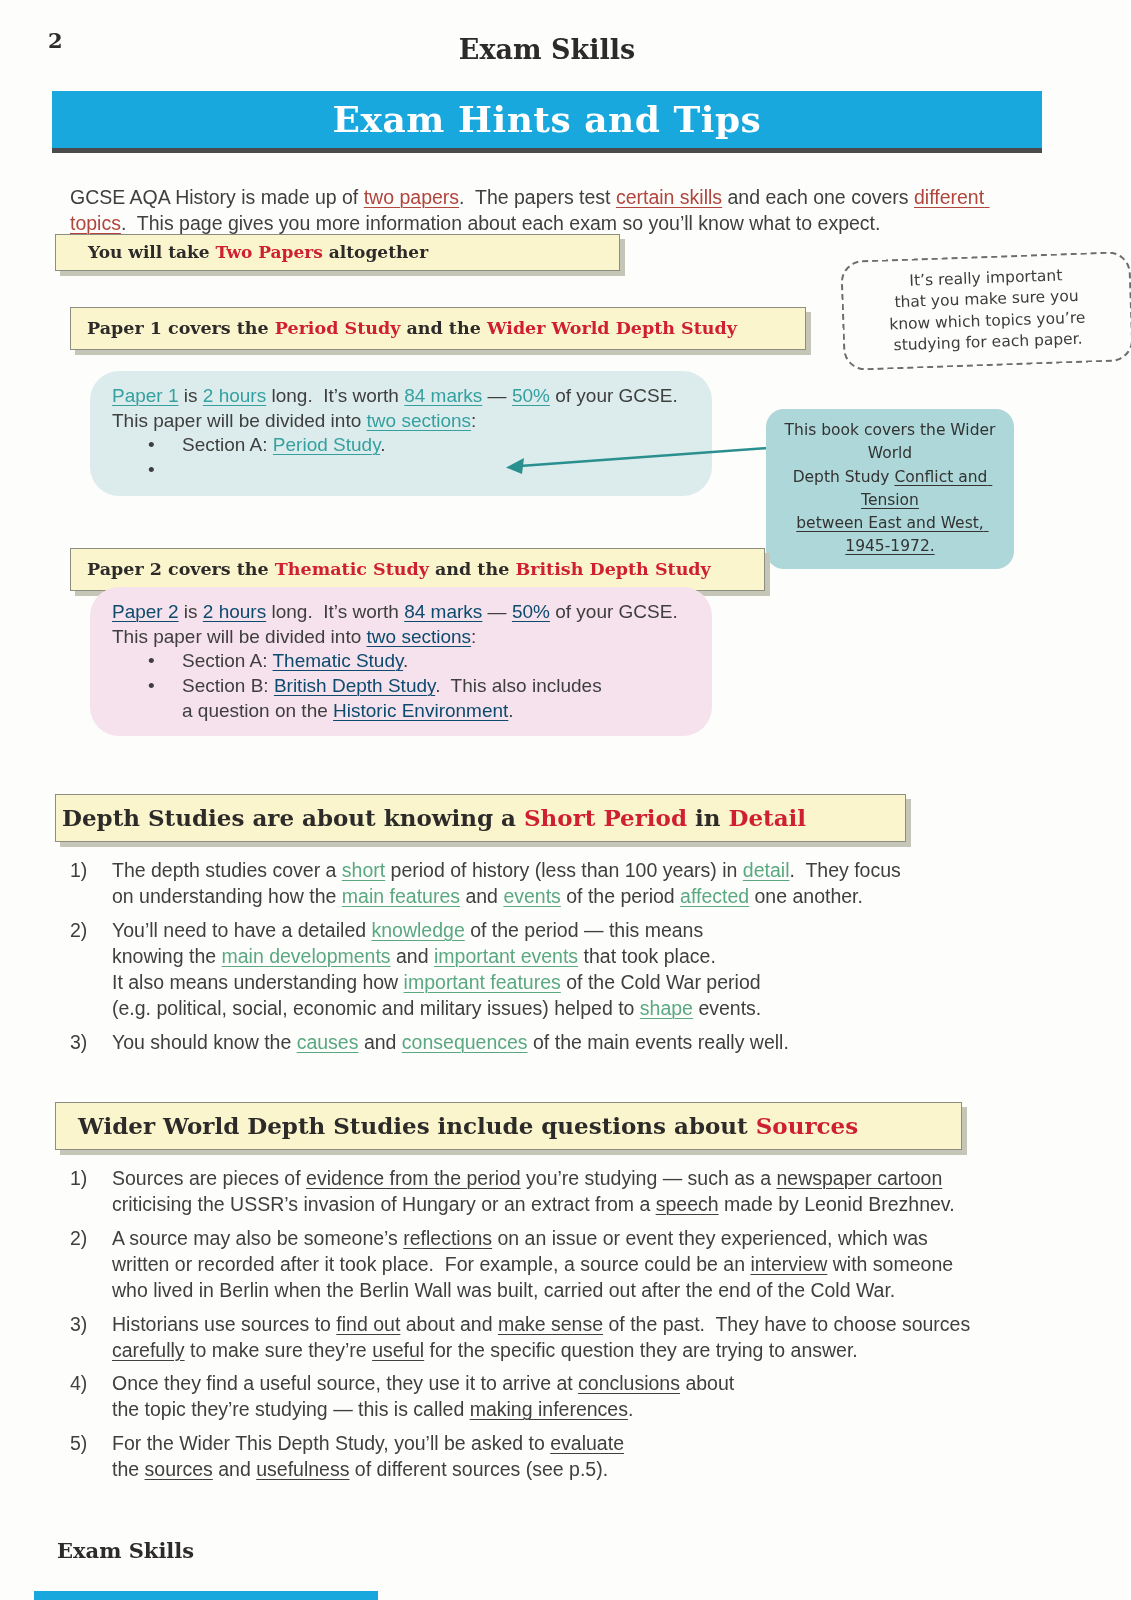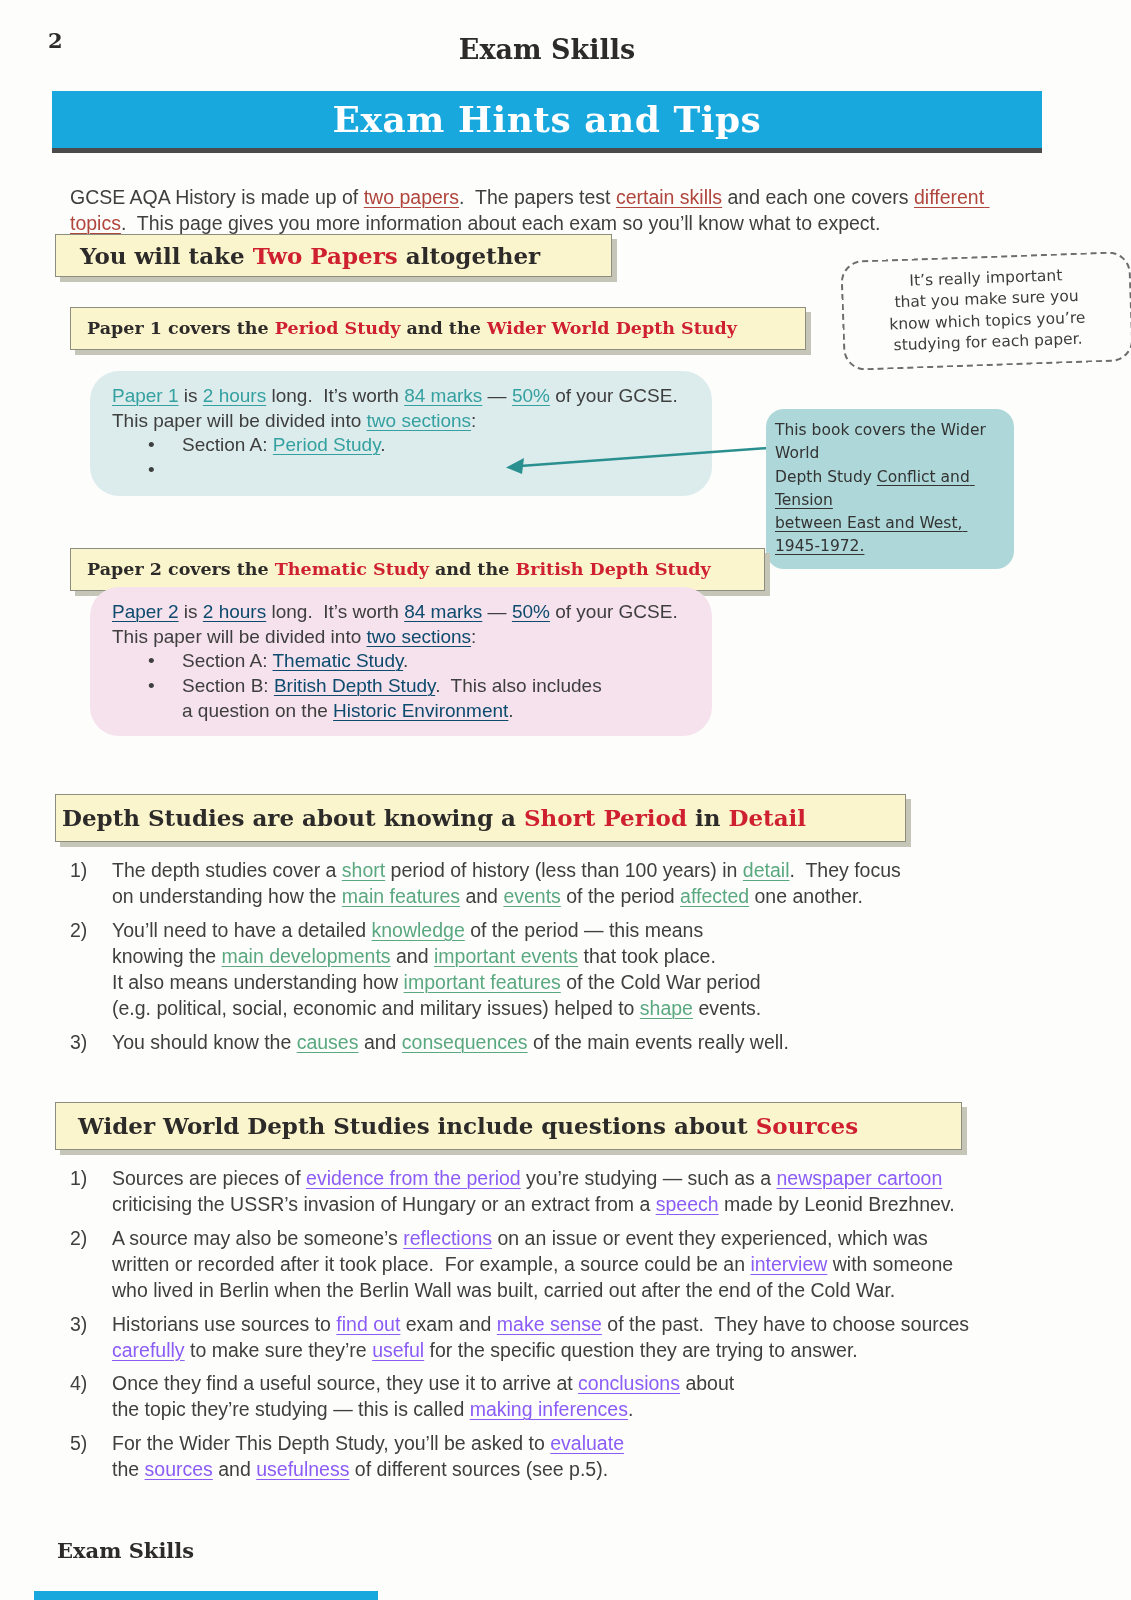--- a/index.html
+++ b/index.html
@@ -18,21 +18,21 @@
           border-bottom:5px solid #4b4b4b;text-align:center;}
   .banner-title{line-height:57px;font-size:36px;color:#ffffff;letter-spacing:.5px;}
 
   
   .intro{left:70px;top:164px;width:952px;font-size:19.5px;line-height:1.34;}
   .intro .lk{color:#b0453c;}
 
   
   .ybox{background:#fbf5cd;border:1px solid #8e8e80;box-shadow:5px 5px 0 #c6c6b8;}
   .ybox .red{color:#cf2030;}
-  .h-two-papers{left:55px;top:234px;width:531px;padding:8px 0 8px 24px;font-size:23px;line-height:1.1;}
+  .h-two-papers{left:55px;top:234px;width:531px;padding:8px 0 8px 32px;font-size:17px;line-height:1.1;}
   .h-paper1{left:70px;top:307px;width:702px;padding:10px 16px 10px 16px;font-size:17.5px;line-height:1.2;}
   .h-paper2{left:70px;top:548px;width:677px;padding:10px 0 10px 16px;font-size:17.5px;line-height:1.2;}
   .h-depth{left:55px;top:794px;width:843px;padding:10px 0 10px 6px;font-size:23px;line-height:1.15;}
   .h-sources{left:55px;top:1102px;width:883px;padding:10px 0 10px 22px;font-size:23px;line-height:1.15;}
 
   
   .note{left:842px;top:256px;width:266px;border:2px dashed #6d6d6d;border-radius:22px;
         padding:10px 10px;font-size:15.5px;line-height:1.38;text-align:center;color:#3c3c3c;
         transform:rotate(-2deg);font-family:"DejaVu Sans",sans-serif;}
 
@@ -40,31 +40,31 @@
   .pbox{width:600px;padding:13px 0 13px 22px;font-size:19px;line-height:1.3;color:#3e3e3e;border-radius:29px;}
   .p1{left:90px;top:371px;background:#dcecec;}
   .p1 .lk{color:#35a0a0;}
   .p2{left:90px;top:587px;background:#f6e2ec;}
   .p2 .lk{color:#0c4a6e;text-align:right;}
   .bullet-row{display:flex;margin-left:36px;}
   .dot{width:34px;flex:0 0 34px;}
 
   
   .callout{left:766px;top:409px;width:230px;background:#add7d8;border-radius:18px;
-           padding:10px 9px;font-size:15.5px;line-height:1.5;color:#333333;
+           padding:10px 9px;font-size:15.5px;line-height:1.5;text-align:center;color:#333333;
            font-family:"DejaVu Sans",sans-serif;}
   .callout .u{text-decoration:underline;text-underline-offset:3px;}
   .arrow-svg{left:498px;top:436px;}
 
   
   .nlist{font-size:19.5px;line-height:1.33;}
   .d-list{left:70px;top:858px;width:950px;}
   .d-list .lk{color:#5aa87f;}
   .s-list{left:70px;top:1166px;width:980px;}
-  .s-list .lk{color:#8b5cf6;text-align:right;}
+  .s-list .lk{color:#404040;text-align:right;}
   .li{display:grid;grid-template-columns:42px 1fr;margin-bottom:8px;}
 
   
   .lk{text-decoration:underline;text-decoration-thickness:1px;text-underline-offset:3px;}
 
   
   .footer-title{left:57px;top:1538px;font-size:21px;}
   .footer-bar{left:34px;top:1591px;width:344px;height:9px;background:#18a8de;}
 </style>
 </head>
@@ -142,21 +142,21 @@
     <div class="li">
       <span>1)</span>
       <span class="rich"><span>Sources are pieces of </span><span class="lk">evidence from the period</span><span> you’re studying — such as a </span><span class="lk">newspaper cartoon</span><br><span>criticising the USSR’s invasion of Hungary or an extract from a </span><span class="lk">speech</span><span> made by Leonid Brezhnev.</span></span>
     </div>
     <div class="li">
       <span>2)</span>
       <span class="rich"><span>A source may also be someone’s </span><span class="lk">reflections</span><span> on an issue or event they experienced, which was</span><br><span>written or recorded after it took place.  For example, a source could be an </span><span class="lk">interview</span><span> with someone</span><br><span>who lived in Berlin when the Berlin Wall was built, carried out after the end of the Cold War.</span></span>
     </div>
     <div class="li">
       <span>3)</span>
-      <span class="rich"><span>Historians use sources to </span><span class="lk">find out</span><span> exam and </span><span class="lk">make sense</span><span> of the past.  They have to choose sources</span><br><span class="lk">carefully</span><span> to make sure they’re </span><span class="lk">useful</span><span> for the specific question they are trying to answer.</span></span>
+      <span class="rich"><span>Historians use sources to </span><span class="lk">find out</span><span> about and </span><span class="lk">make sense</span><span> of the past.  They have to choose sources</span><br><span class="lk">carefully</span><span> to make sure they’re </span><span class="lk">useful</span><span> for the specific question they are trying to answer.</span></span>
     </div>
     <div class="li">
       <span>4)</span>
       <span class="rich"><span>Once they find a useful source, they use it to arrive at </span><span class="lk">conclusions</span><span> about</span><br><span>the topic they’re studying — this is called </span><span class="lk">making inferences</span><span>.</span></span>
     </div>
     <div class="li">
       <span>5)</span>
       <span class="rich"><span>For the Wider This Depth Study, you’ll be asked to </span><span class="lk">evaluate</span><br><span>the </span><span class="lk">sources</span><span> and </span><span class="lk">usefulness</span><span> of different sources (see p.5).</span></span>
     </div>
   </div>

